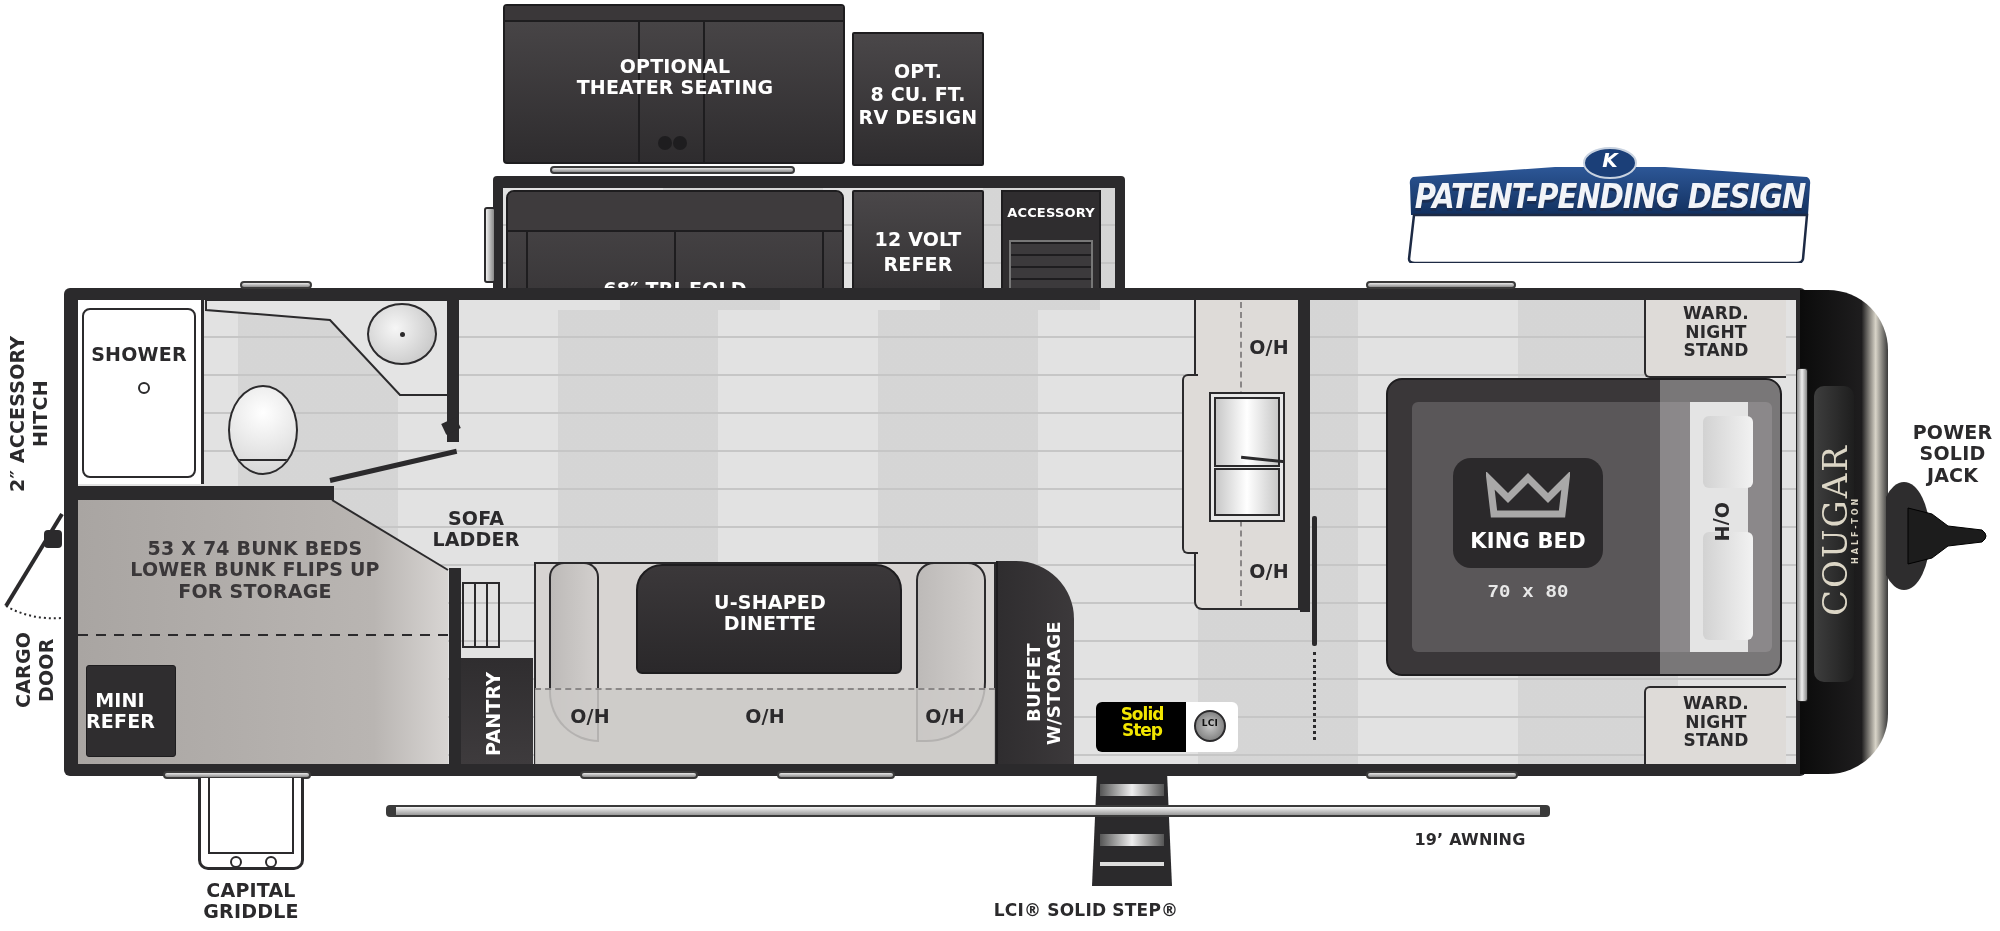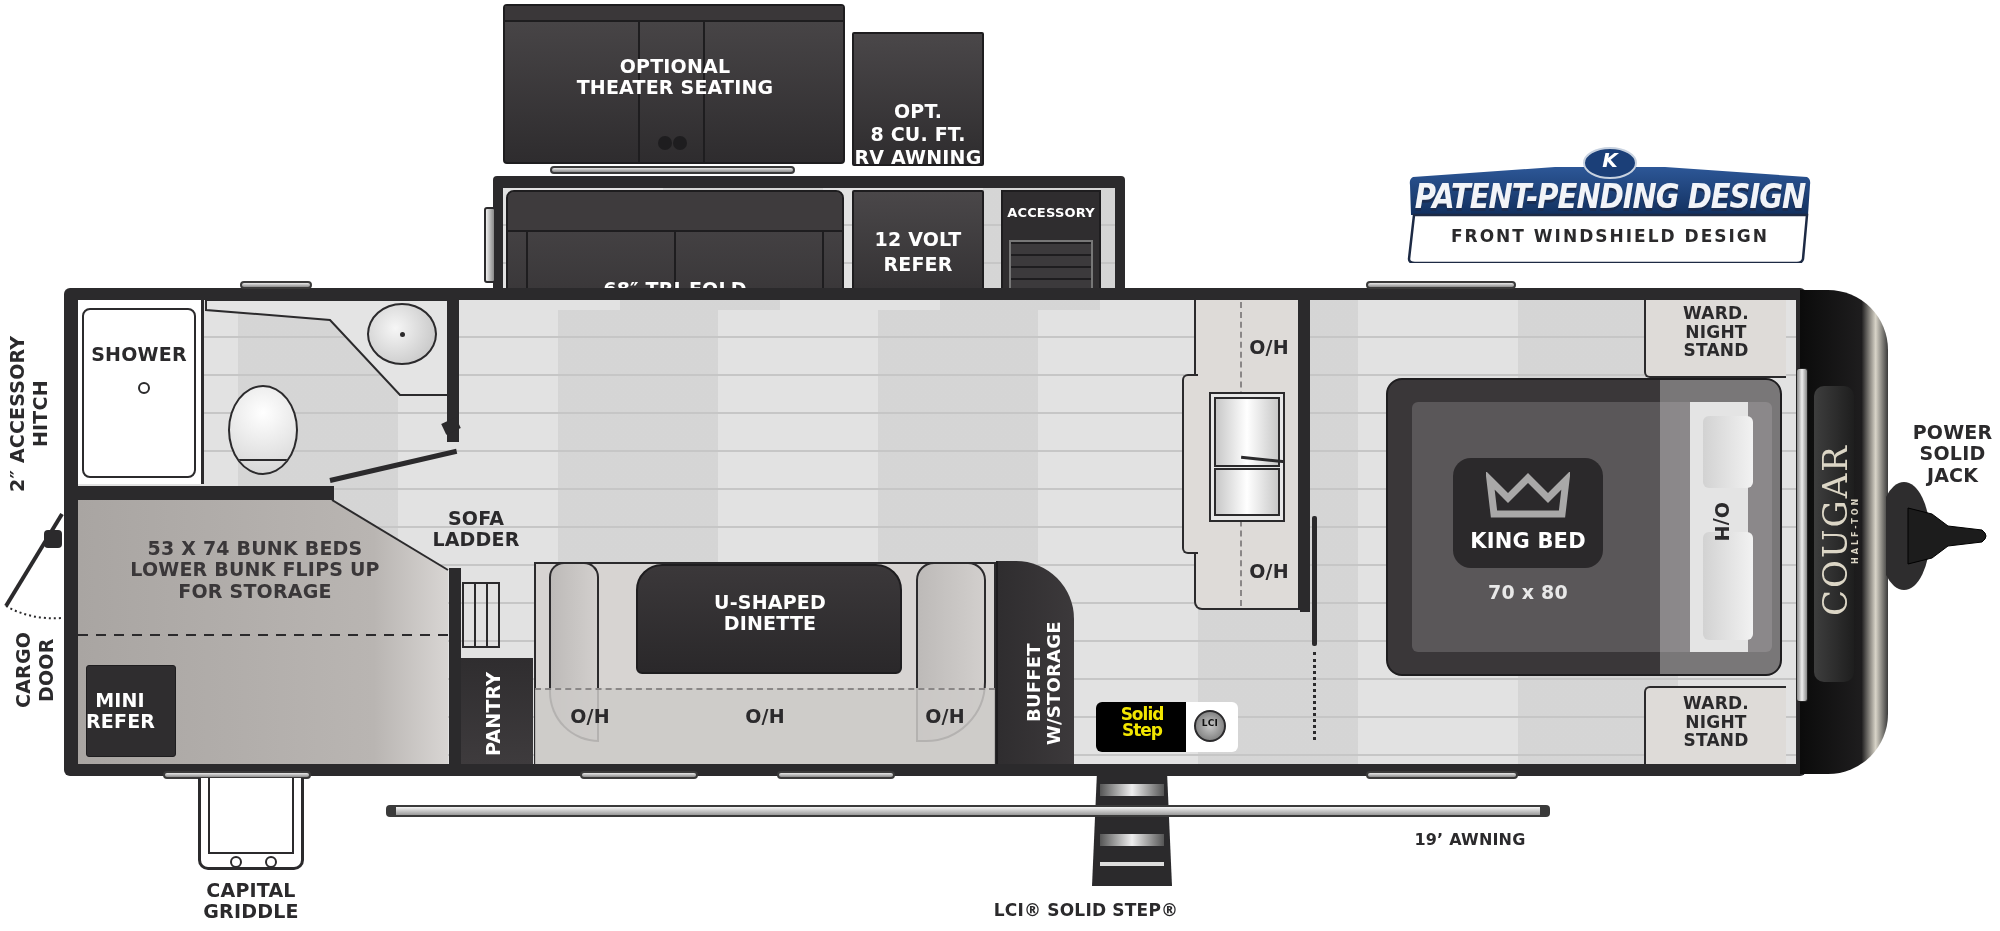--- a/index.html
+++ b/index.html
@@ -27,40 +27,39 @@
         <stop offset="0" stop-color="#2d5797"></stop>
           <stop offset="1" stop-color="#12305f"></stop>
       </linearGradient>
     </defs>
     <path d="M8 34 L150 24 L260 24 L402 34 Q406 36 405 42 L403 72 L6 72 L5 42 Q4 36 8 34 Z" fill="url(#bg1)"></path>
     <path d="M9 72 L402 72 L398 116 Q397 120 392 120 L10 120 Q4 120 4 116 Z" fill="#ffffff" stroke="#1d2a44" stroke-width="2.5"></path>
     <ellipse cx="205" cy="20" rx="26" ry="15" fill="#1b3f78" stroke="#c8d2e0" stroke-width="2"></ellipse>
   </svg>
   <div class="lbl" style="left:192px;top:6px;width:26px;font-size:20px;color:#ffffff;font-style:italic;">K</div>
   <div class="lbl" style="left:4px;top:38px;width:402px;font-size:29px;color:#f2f4f8;font-style:italic;letter-spacing:-1px;font-family:'DejaVu Sans',sans-serif;transform:scaleY(1.15);text-shadow:0 2px 0 #1a2d52;">PATENT-PENDING DESIGN</div>
-  <div class="lbl" style="left:4px;top:84px;width:402px;font-size:17px;color:#2b2a2c;letter-spacing:2px;font-weight:bold;">FRONT WINDSHIELD DESIGN</div>
 </div>
 
 <div class="furn" style="left:503px;top:4px;width:342px;height:160px;border-radius:4px;">
   <div class="abs" style="left:0;top:0;width:338px;height:14px;background:#3a3739;border-bottom:2px solid #1e1d1f;"></div>
   <div class="abs" style="left:133px;top:14px;width:2px;height:142px;background:#1e1d1f;"></div>
   <div class="abs" style="left:198px;top:14px;width:2px;height:142px;background:#1e1d1f;"></div>
   <div class="abs" style="left:153px;top:130px;width:14px;height:14px;border-radius:50%;background:#1e1d1f;"></div>
   <div class="abs" style="left:168px;top:130px;width:14px;height:14px;border-radius:50%;background:#1e1d1f;"></div>
 </div>
 <div class="lbl light" style="left:560px;top:56px;width:230px;font-size:19px;">
   <div>OPTIONAL</div>
   <div>THEATER SEATING</div>
 </div>
 
 <div class="furn" style="left:852px;top:32px;width:132px;height:134px;border-radius:2px;"></div>
-<div class="lbl light" style="left:852px;top:60px;width:132px;font-size:19px;line-height:1.2;margin-top:40px;">
+<div class="lbl light" style="left:852px;top:60px;width:132px;font-size:19px;line-height:1.2;">
   <div>OPT.</div>
   <div>8 CU. FT.</div>
-  <div>RV AWNING</div>
+  <div>RV DESIGN</div>
 </div>
 
 <div class="abs" style="left:493px;top:176px;width:632px;height:130px;background:#2b2a2c;border-radius:4px 4px 0 0;"></div>
 <div class="abs floor" style="left:503px;top:188px;width:612px;height:118px;"></div>
 <div class="slide-trim" style="left:550px;top:166px;width:245px;"></div>
 <div class="abs" style="left:484px;top:207px;width:8px;height:72px;background:linear-gradient(90deg,#eee,#888);border:2px solid #2b2a2c;border-radius:3px;"></div>
 
 <div class="furn" style="left:506px;top:190px;width:338px;height:176px;border-radius:8px;">
   <div class="abs" style="left:0;top:0;width:334px;height:38px;border-bottom:2px solid #1e1d1f;border-radius:6px 6px 0 0;background:#3e3b3d;"></div>
   <div class="abs" style="left:166px;top:38px;width:2px;height:134px;background:#1e1d1f;"></div>
@@ -216,21 +215,21 @@
   <div class="abs" style="left:302px;top:22px;width:58px;height:250px;background:#e4e4e4;"></div>
   <div class="abs" style="left:315px;top:36px;width:50px;height:72px;background:linear-gradient(90deg,#d2d2d2,#f2f2f2);border-radius:6px;"></div>
   <div class="abs" style="left:315px;top:152px;width:50px;height:108px;background:linear-gradient(90deg,#d2d2d2,#f2f2f2);border-radius:6px;"></div>
 </div>
 <div class="lbl dark vert-cw" style="left:1711px;top:502px;font-size:19px;">O/H</div>
 <div class="abs" style="left:1453px;top:458px;width:150px;height:110px;background:#2b292b;border-radius:18px;"></div>
 <svg class="abs" width="84" height="46" style="left:1486px;top:472px;">
   <path d="M4 8 L22 26 L42 6 L62 26 L80 8 L76 42 L8 42 Z" fill="none" stroke="#a9a8a8" stroke-width="7" stroke-linejoin="miter"></path>
 </svg>
 <div class="lbl light" style="left:1453px;top:530px;width:150px;font-size:21px;">KING BED</div>
-<div class="lbl" style="left:1453px;top:582px;width:150px;font-size:19px;color:#e8e8e8;">70 x 80</div>
+<div class="lbl" style="left:1453px;top:582px;width:150px;font-size:19px;color:#e8e8e8;font-family:Liberation Mono, monospace;">70 x 80</div>
 
 <div class="abs" style="left:1800px;top:290px;width:88px;height:484px;background:linear-gradient(90deg,#0b0b0b,#1e1d1e 70%,#d8d4c8 86%,#3a3a3a 100%);border-radius:0 60px 60px 0;"></div>
 <div class="abs" style="left:1796px;top:368px;width:10px;height:332px;background:linear-gradient(90deg,#888,#eee,#888);border:1px solid #222;border-radius:3px;"></div>
 <div class="abs" style="left:1814px;top:386px;width:40px;height:296px;background:linear-gradient(90deg,#3e3e3e,#1e1e1e);border-radius:10px;"></div>
 <div class="lbl vert" style="left:1816px;top:400px;height:260px;font-size:34px;color:#dcd6c6;font-family:'DejaVu Serif',serif;font-weight:normal;letter-spacing:2px;">COUGAR</div>
 <div class="lbl vert" style="left:1852px;top:470px;height:120px;font-size:8px;color:#dcd6c6;letter-spacing:3px;">HALF-TON</div>
 
 <svg class="abs" width="110" height="150" style="left:1886px;top:468px;">
   <ellipse cx="18" cy="68" rx="26" ry="54" fill="#2e2d2e"></ellipse>
   <path d="M22 40 L46 46 L62 58 L96 62 Q104 68 96 74 L62 78 L46 90 L22 96 Z" fill="#1c1c1c" stroke="#000" stroke-width="1"></path>

